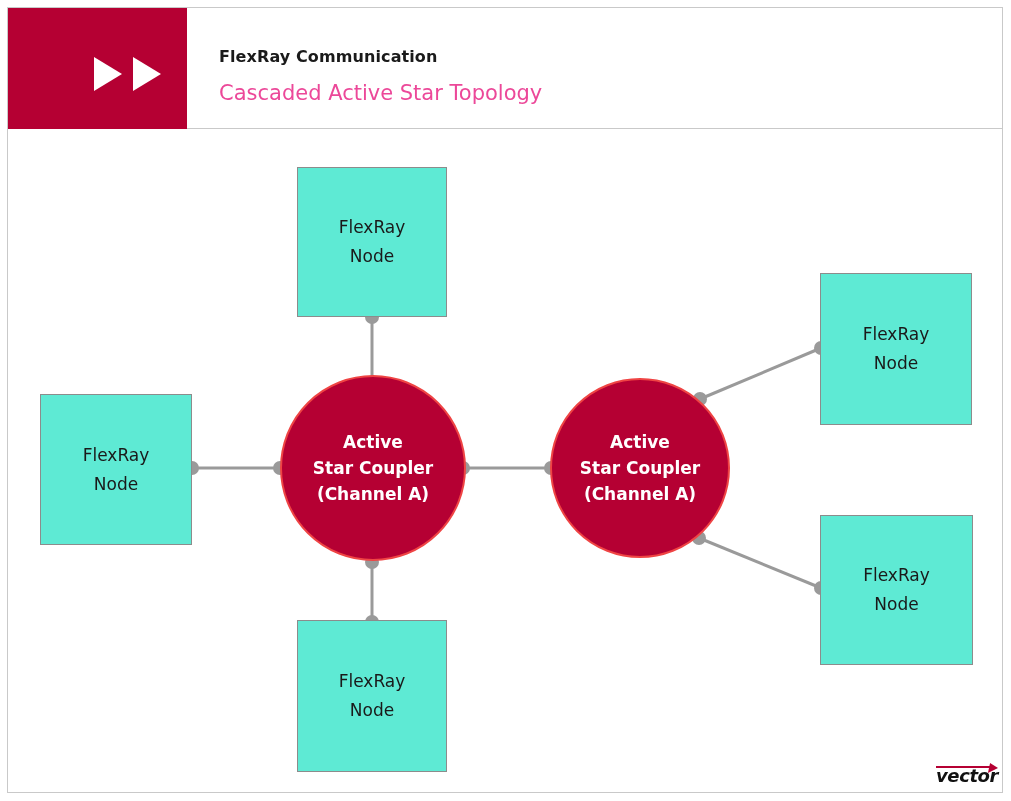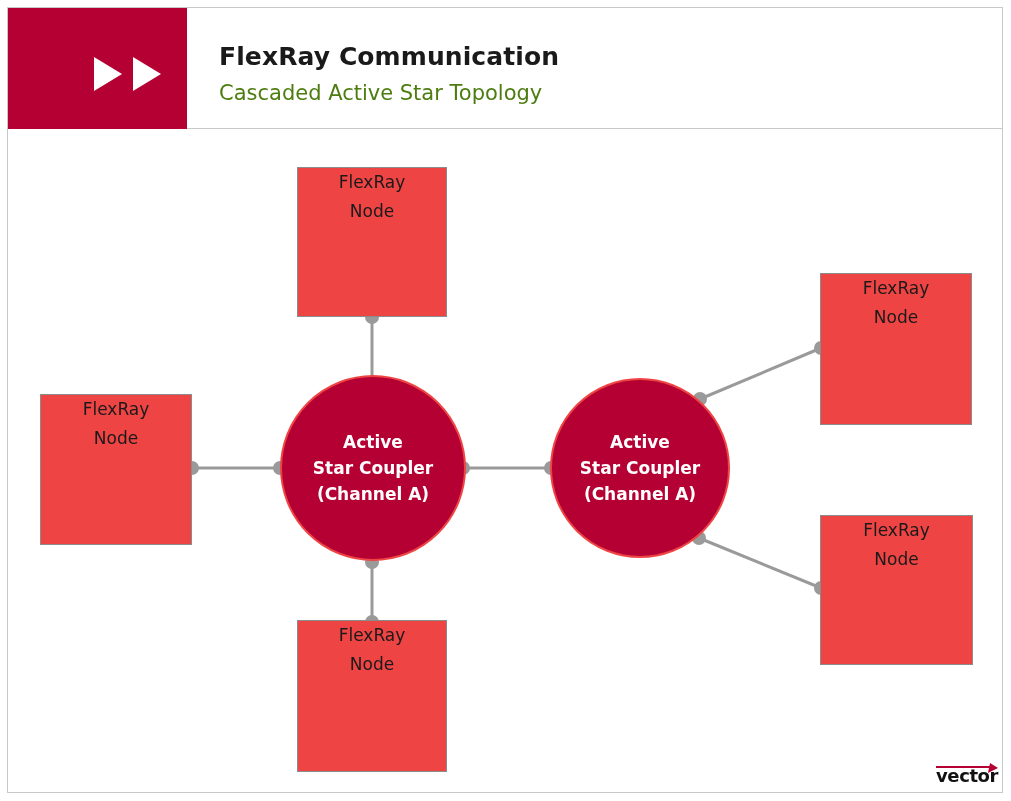--- a/index.html
+++ b/index.html
@@ -62,31 +62,31 @@
     border-left: 28px solid #ffffff;
   }
   .tri-1 { left: 0px; }
   .tri-2 { left: 39px; }
   .title-wrap {
     position: absolute;
     left: 211px;
     top: 33px;
   }
   .title {
-    font-size: 25px;
+    font-size: 16px;
     font-weight: bold;
     color: #1a1a1a;
     letter-spacing: 0.1px;
     line-height: 32px;
     white-space: nowrap;
   }
   .subtitle {
     font-size: 21px;
     font-weight: normal;
-    color: #4d7c0f;
+    color: #ec4899;
     line-height: 32px;
     margin-top: 4px;
     white-space: nowrap;
   }
   
   .canvas {
     position: absolute;
     left: 8px;
     top: 130px;
     width: 994px;
@@ -95,25 +95,25 @@
   svg.wires {
     position: absolute;
     left: 0;
     top: 0;
     width: 994px;
     height: 662px;
   }
   
   .node {
     position: absolute;
-    background: #ef4444;
+    background: #5eead4;
     border: 1px solid #8c8c8c;
     box-sizing: border-box;
     display: flex;
-    align-items: flex-start;
+    align-items: center;
     justify-content: center;
     z-index: 3;
   }
   .node-label {
     font-size: 17px;
     color: #1a1a1a;
     text-align: center;
     line-height: 29px;
     white-space: pre-line;
   }
@@ -138,20 +138,21 @@
     white-space: pre-line;
   }
   
   .vector-logo {
     position: absolute;
     left: 932px;
     top: 760px;
     width: 70px;
     height: 26px;
     z-index: 5;
+    font-style: italic;
   }
   .vl-bar {
     position: absolute;
     left: 4px;
     top: 6px;
     width: 54px;
     height: 2px;
     background: #b50033;
   }
   .vl-text {

